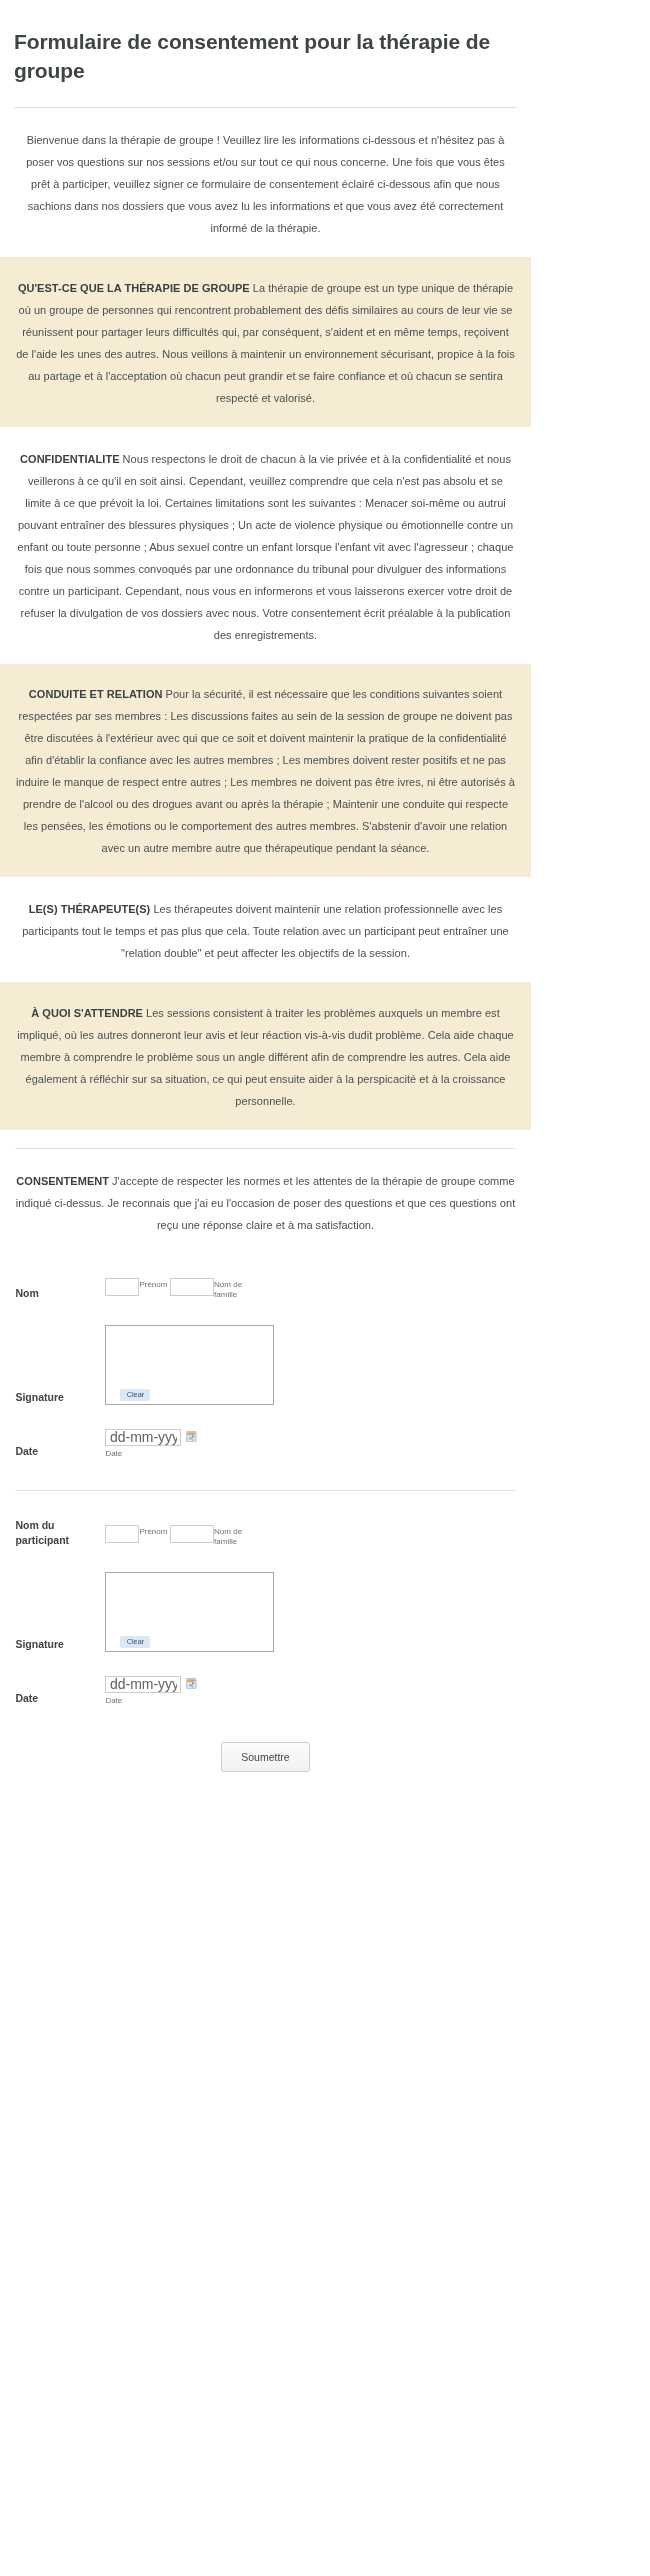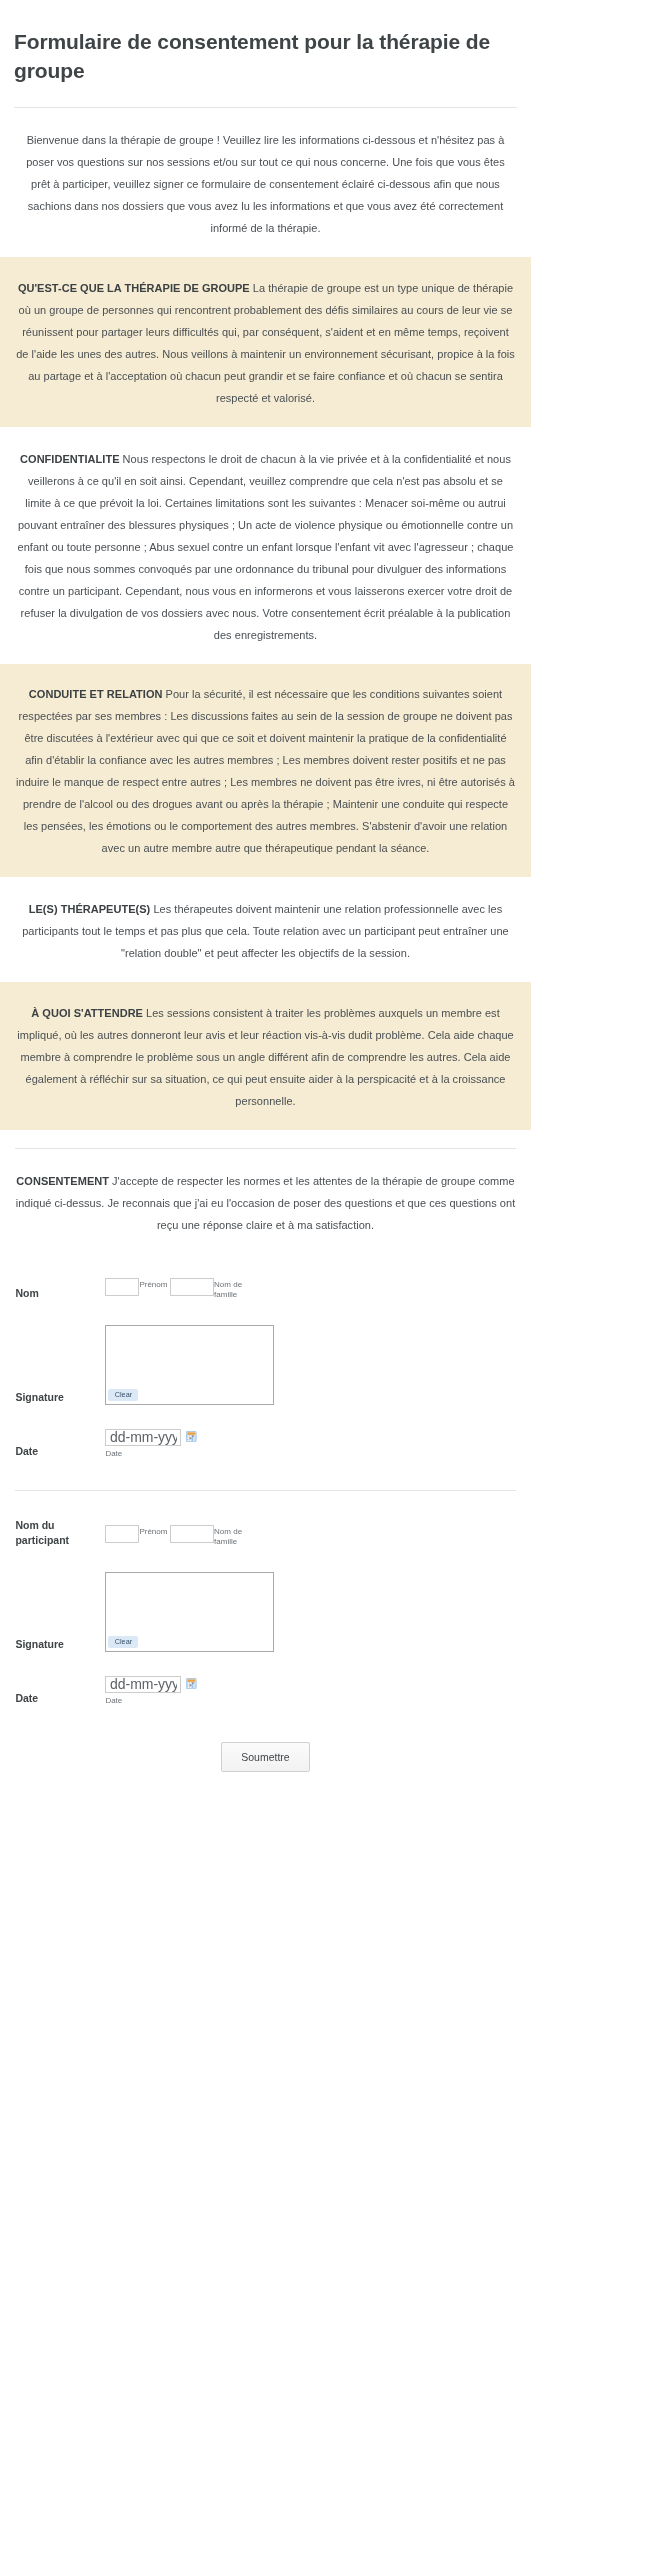--- a/index.html
+++ b/index.html
@@ -124,21 +124,21 @@
   .sig-pad {
     width: 169px;
     height: 80px;
     border: 0.7px solid #a9a9a9;
     background: #fff;
     box-sizing: border-box;
     position: relative;
   }
   .clear-btn {
     position: absolute;
-    left: 2px;
+    left: 14px;
     bottom: 2.8px;
     background: #dbe9f7;
     color: #39506a;
     border: 0;
     border-radius: 2.1px;
     font-family: "Liberation Sans", sans-serif;
     font-size: 7.3px;
     padding: 2.1px 6.3px 2.8px 6.3px;
     line-height: 1;
     cursor: pointer;

